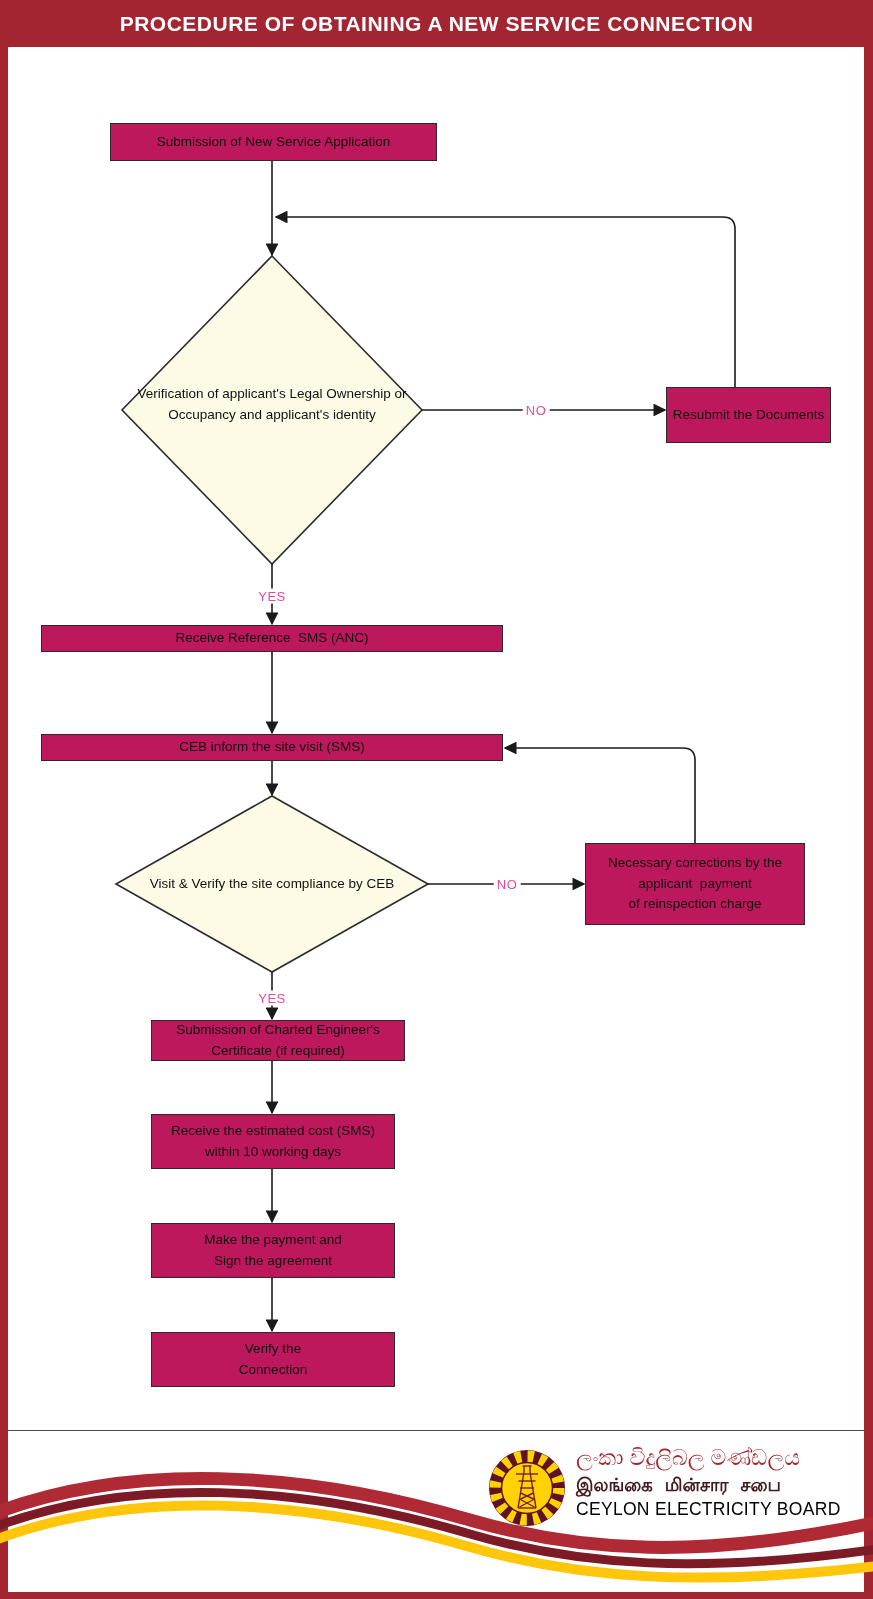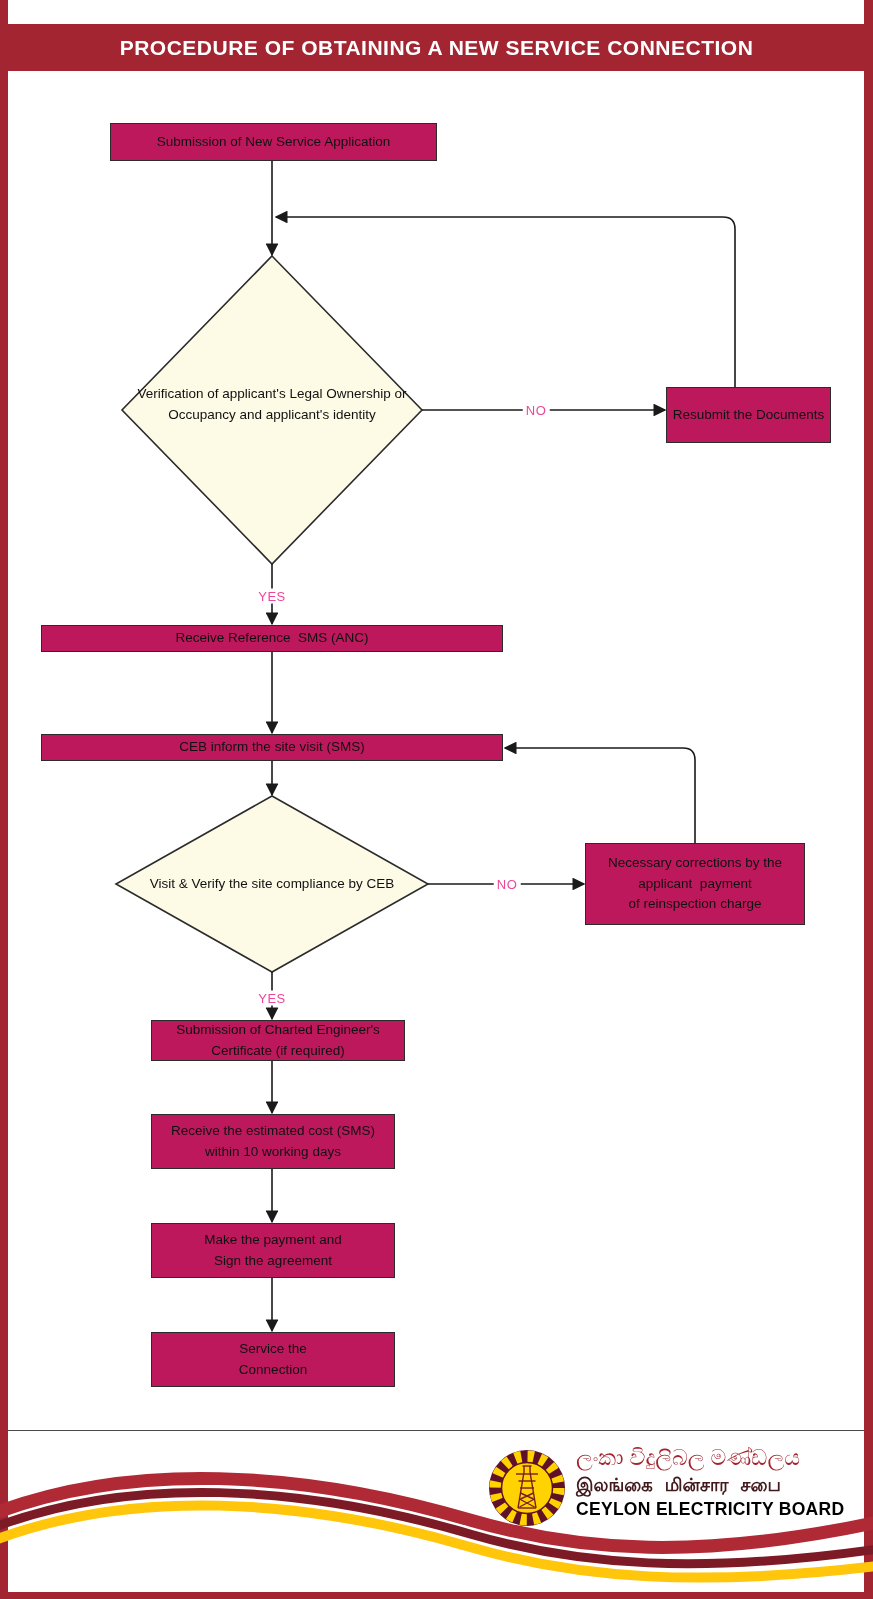--- a/index.html
+++ b/index.html
@@ -5,21 +5,21 @@
   html,body{margin:0;padding:0;background:#ffffff;}
   .page{
     position:relative;width:873px;height:1599px;background:#ffffff;overflow:hidden;
     font-family:"Liberation Sans", sans-serif;
   }
   
   .frame-left,.frame-right,.frame-bottom,.header{position:absolute;background:#A32532;}
   .frame-left{left:0;top:0;width:8px;height:1599px;}
   .frame-right{right:0;top:0;width:9px;height:1599px;}
   .frame-bottom{left:0;top:1592px;width:873px;height:7px;}
-  .header{left:0;top:0;width:873px;height:47px;display:flex;align-items:center;justify-content:center;margin-top:24px;}
+  .header{left:0;top:0;width:873px;height:47px;display:flex;align-items:center;justify-content:center;}
   .header .title{
     color:#ffffff;font-size:21px;font-weight:bold;letter-spacing:.5px;white-space:pre;
   }
   .flow-svg,.wave-svg{position:absolute;left:0;top:0;width:873px;height:1599px;pointer-events:none;}
   .connector{stroke:#1a1a1a;stroke-width:1.6;fill:none;}
   .diamond{fill:#FDFAE6;stroke:#2b2b2b;stroke-width:1.6;}
   .box{
     position:absolute;box-sizing:border-box;background:#be185d;border:1.5px solid #2b2b2b;
     display:flex;flex-direction:column;align-items:center;justify-content:center;
     font-size:13.5px;line-height:1.55;color:#111;text-align:center;
@@ -31,21 +31,21 @@
   }
   .branch{
     position:absolute;transform:translate(-50%,-50%);
     background:#ffffff;padding:0 3px;font-size:13px;color:#ec4899;letter-spacing:.5px;
   }
   .footer-sep{position:absolute;left:8px;top:1430px;width:856px;height:0;border-top:1.5px solid #4a4a4a;}
   .logo{position:absolute;left:487px;top:1448px;width:80px;height:80px;}
   .footer-text{position:absolute;left:576px;top:1444px;width:232px;}
   .footer-text .sinhala{font-size:22px;line-height:28px;font-weight:normal;color:#A3242E;white-space:nowrap;}
   .footer-text .tamil{font-size:18px;line-height:26px;font-weight:bold;color:#42191c;word-spacing:7px;white-space:nowrap;}
-  .footer-text .english{font-size:17.5px;line-height:23px;font-weight:bold;color:#000000;letter-spacing:.3px;white-space:nowrap;}
+  .footer-text .english{font-size:17.5px;line-height:23px;font-weight:normal;color:#000000;letter-spacing:.3px;white-space:nowrap;}
 </style>
 </head>
 <body>
 
 <div class="page">
 
   <div class="frame-left"></div>
   <div class="frame-right"></div>
   <div class="frame-bottom"></div>
 
@@ -117,21 +117,21 @@
     <span>Receive the estimated cost (SMS)</span>
     <span>within 10 working days</span>
   </div>
 
   <div class="box" style="left:151px;top:1223px;width:244px;height:55px">
     <span>Make the payment and</span>
     <span>Sign the agreement</span>
   </div>
 
   <div class="box" style="left:151px;top:1332px;width:244px;height:55px">
-    <span>Service the</span>
+    <span>Verify the</span>
     <span>Connection</span>
   </div>
 
   <div class="branch" style="left:536px;top:410px">NO</div>
   <div class="branch" style="left:272px;top:596px">YES</div>
   <div class="branch" style="left:507px;top:884px">NO</div>
   <div class="branch" style="left:272px;top:998px">YES</div>
 
   <div class="footer-sep"></div>
 

